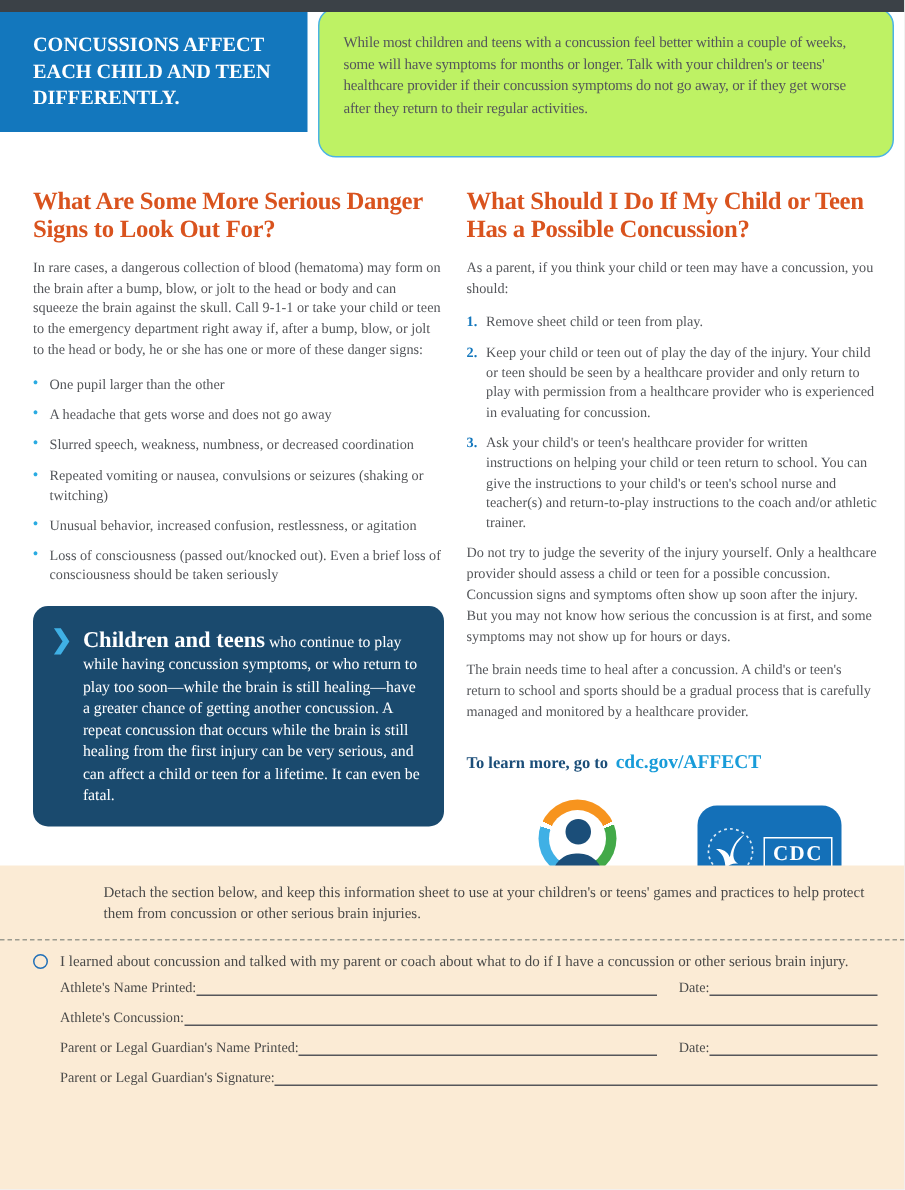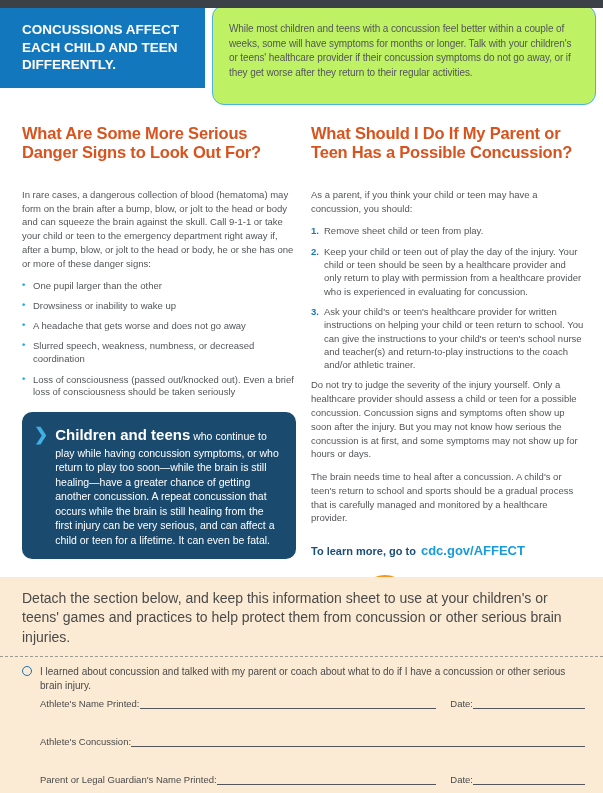--- a/index.html
+++ b/index.html
@@ -1,38 +1,38 @@
 <!DOCTYPE html>
 <html><head>
 <meta charset="utf-8">
 <style>
   * { margin:0; padding:0; box-sizing:border-box; }
   html,body { background:#e8e8e8; }
   #page {
     position:relative; width:603px; height:793px; background:#ffffff;
-    font-family:Liberation Sans, sans-serif; color:#54565A; overflow:hidden;
+    font-family:Liberation Serif, serif; color:#54565A; overflow:hidden;
     margin:0 auto;
   }
   
   .topbar { position:absolute; top:0; left:0; width:603px; height:8px; background:#3B4147; z-index:6; }
   .title-box {
     position:absolute; top:8px; left:0; width:205px; height:80px; background:#1377BD;
     color:#fff; font-weight:bold; font-size:13.5px; line-height:1.3;
     padding:13px 18px 0 22px; z-index:5;
   }
   .intro-box {
     position:absolute; top:5px; left:212px; width:384px; height:100px;
     border:1.5px solid #4AB3E4; border-radius:12px;
     padding:16px 14px 0 16px; font-size:10px; line-height:1.45; letter-spacing:-0.1px;
     color:#54565A; z-index:4; background:#bef264;
   }
   
   .columns { position:absolute; top:118px; left:22px; width:563px; display:flex; gap:15px; }
   .col { width:274px; }
-  h2.section-heading { color:#D9531E; font-size:16.5px; line-height:1.18; font-weight:bold; margin:6px 0 25px; letter-spacing:-0.2px; }
+  h2.section-heading { color:#D9531E; font-size:16.5px; line-height:1.18; font-weight:bold; margin:6px 0 10px; letter-spacing:-0.2px; }
   p.body { font-size:9.5px; line-height:1.45; margin:0 0 9px; color:#54565A; }
   ul.danger-list { list-style:none; margin:2px 0 0; }
   ul.danger-list li { position:relative; padding-left:11px; margin-bottom:7.5px; font-size:9.5px; line-height:1.35; color:#54565A; }
   ul.danger-list li::before { content:"•"; position:absolute; left:0; top:-1px; color:#29ABE2; font-weight:bold; }
   
   .callout {
     margin-top:13px; background:#1A4A6E; border-radius:10px; color:#fff;
     padding:13px 14px 12px 12px; display:flex; gap:7px;
   }
   .callout .chev { color:#3FB0E5; font-size:17px; font-weight:bold; line-height:1; flex:none; margin-top:1px; }
@@ -63,26 +63,26 @@
     width:96px; height:64px; background:#1470B8; border-radius:13px;
     display:flex; align-items:center; justify-content:center; gap:5px; padding:0 6px;
   }
   .cdc-box { border:1.5px solid #fff; color:#fff; font-weight:bold; font-size:14px; letter-spacing:1px; padding:3px 5px 2px; }
   
   .sign-section {
     position:absolute; top:577px; left:0; width:603px; height:216px; background:#FBEBD5;
     padding:12px 18px 0 22px; color:#4A4A49;
   }
   .sign-heading { font-weight:bold; color:#3D3D3C; font-size:10.5px; margin-bottom:2px; letter-spacing:-0.1px; }
-  .sign-sub { font-size:14px; line-height:1.38; color:#4A4A49; }
+  .sign-sub { font-size:10px; line-height:1.38; color:#4A4A49;margin-left:47px; }
   .detach-line { border:none; border-top:1.5px dashed #9B9B90; margin:9px -18px 8px -22px; }
   .statement { display:flex; gap:8px; margin:7px 0 5px; align-items:flex-start; }
   .radio { width:10px; height:10px; border:1.5px solid #2170B8; border-radius:50%; flex:none; margin-top:1px; background:transparent; cursor:pointer; }
   .statement .txt { font-size:10px; line-height:1.38; }
-  .form-row { display:flex; align-items:flex-start; margin:0 0 27px 18px; font-size:9.5px; white-space:nowrap; }
+  .form-row { display:flex; align-items:center; margin:0 0 9px 18px; font-size:9.5px; white-space:nowrap; }
   .fill-line { flex:1; border-bottom:1px solid #55565A; height:11px; cursor:text; }
   .date-label { margin-left:14px; }
   .date-line { width:112px; border-bottom:1px solid #55565A; height:11px; cursor:text; }
 </style>
 </head>
 <body>
 
 <div id="page">
 
   <div class="topbar"></div>
@@ -95,36 +95,37 @@
     <span>While most children and teens with a concussion feel better within a couple of weeks, some will have symptoms for months or longer. Talk with your children's or teens' healthcare provider if their concussion symptoms do not go away, or if they get worse after they return to their regular activities.</span>
   </div>
 
   <div class="columns">
 
     <div class="col">
       <h2 class="section-heading">What Are Some More Serious Danger Signs to Look Out For?</h2>
       <p class="body">In rare cases, a dangerous collection of blood (hematoma) may form on the brain after a bump, blow, or jolt to the head or body and can squeeze the brain against the skull. Call 9-1-1 or take your child or teen to the emergency department right away if, after a bump, blow, or jolt to the head or body, he or she has one or more of these danger signs:</p>
       <ul class="danger-list">
         <li>One pupil larger than the other</li>
-        <li>Drowsiness or inability to wake up</li>
         <li>A headache that gets worse and does not go away</li>
         <li>Slurred speech, weakness, numbness, or decreased coordination</li>
+        <li>Repeated vomiting or nausea, convulsions or seizures (shaking or twitching)</li>
+        <li>Unusual behavior, increased confusion, restlessness, or agitation</li>
         <li>Loss of consciousness (passed out/knocked out). Even a brief loss of consciousness should be taken seriously</li>
       </ul>
 
       <div class="callout">
         <span class="chev">❯</span>
         <div class="txt">
           <span class="lead">Children and teens</span><span> who continue to play while having concussion symptoms, or who return to play too soon—while the brain is still healing—have a greater chance of getting another concussion. A repeat concussion that occurs while the brain is still healing from the first injury can be very serious, and can affect a child or teen for a lifetime. It can even be fatal.</span>
         </div>
       </div>
     </div>
 
     <div class="col">
-      <h2 class="section-heading">What Should I Do If My Parent or Teen Has a Possible Concussion?</h2>
+      <h2 class="section-heading">What Should I Do If My Child or Teen Has a Possible Concussion?</h2>
       <p class="body">As a parent, if you think your child or teen may have a concussion, you should:</p>
 
       <div class="steps">
         <div class="step">
           <span class="num">1.</span>
           <span class="txt">Remove sheet child or teen from play.</span>
         </div>
         <div class="step">
           <span class="num">2.</span>
           <span class="txt">Keep your child or teen out of play the day of the injury. Your child or teen should be seen by a healthcare provider and only return to play with permission from a healthcare provider who is experienced in evaluating for concussion.</span>

